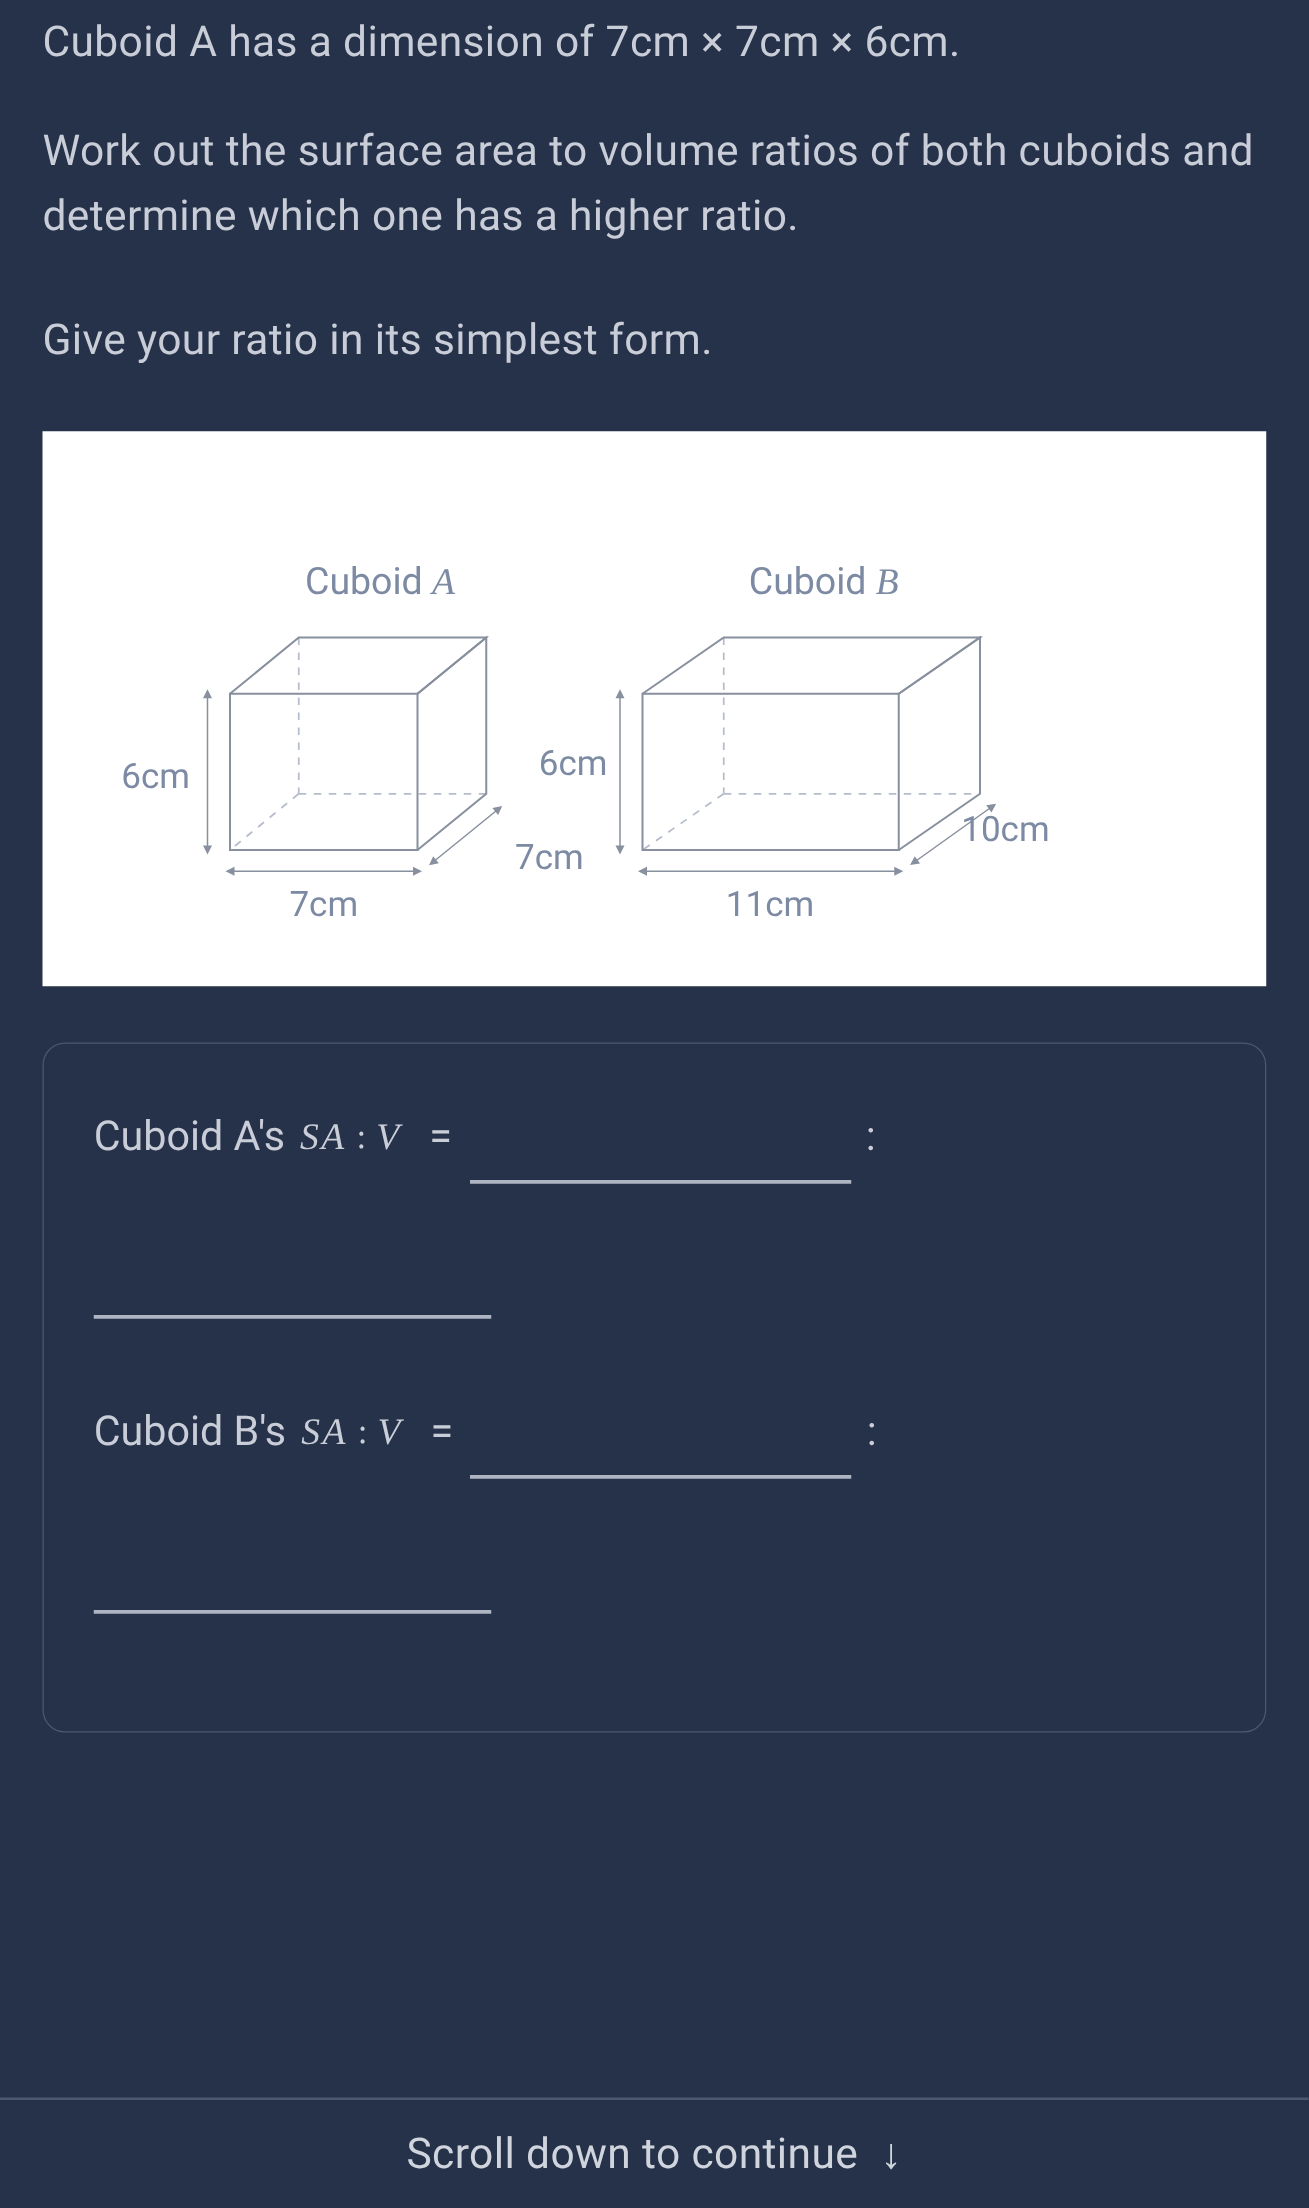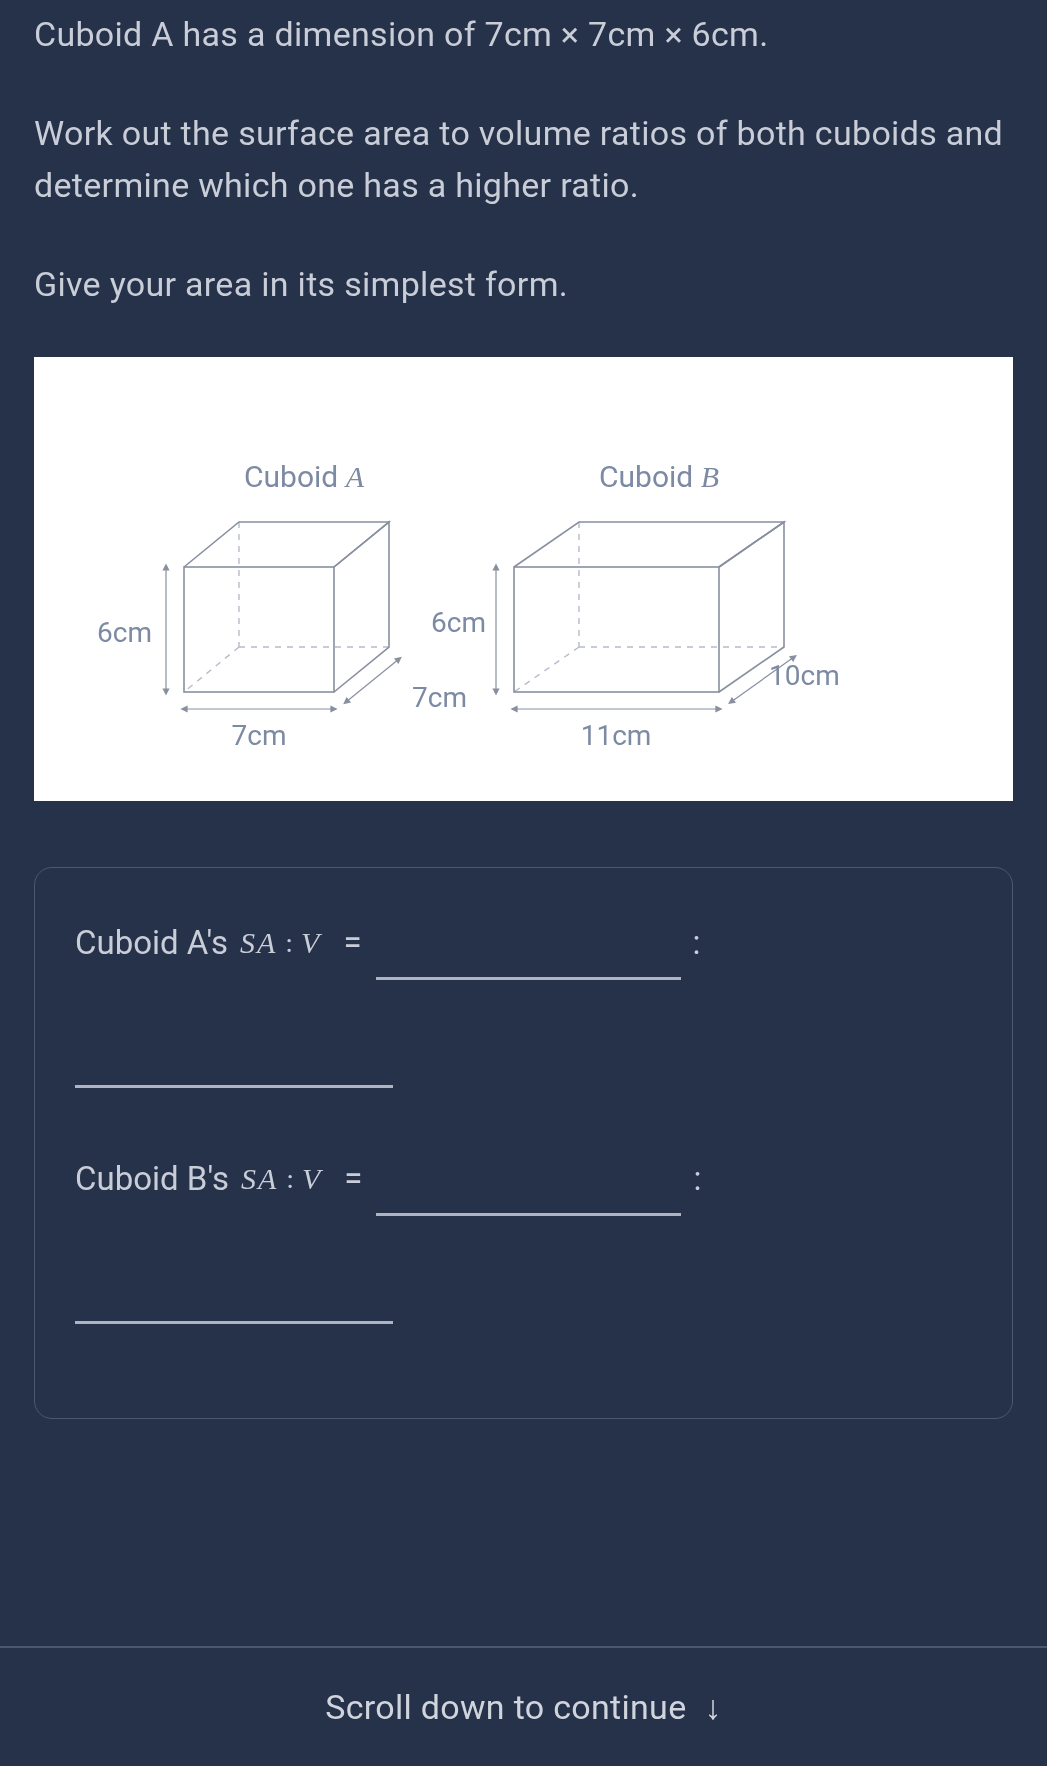--- a/index.html
+++ b/index.html
@@ -16,30 +16,30 @@
     padding: 8px 34px 0 34px;
   }
   .problem-text {
     font-size: 34px;
     line-height: 1.55;
     color: #c9cdd8;
     letter-spacing: 0.3px;
   }
   .para { margin-bottom: 46px; }
   .para:first-child { margin-bottom: 0; }
-  .para.spaced-top { margin-top: 46px; }
+  .para.spaced-top { margin-top: 34px; }
   .diagram-box {
     background: #ffffff;
     margin-top: 8px;
     width: 100%;
     height: 444px;
     position: relative;
   }
   .answer-panel {
-    margin-top: 66px;
+    margin-top: 45px;
     border: 1px solid #4b5870;
     border-radius: 18px;
     padding: 38px 40px 40px 40px;
   }
   .answer-row {
     display: flex;
     align-items: center;
     flex-wrap: wrap;
     font-size: 33px;
     color: #c9cdd8;
@@ -75,21 +75,21 @@
     color: #d0d4dd;
     font-size: 32px;
     outline: none;
   }
   .blank.wide { width: 305px; }
   .blank.med { width: 318px; margin-top: 22px; margin-bottom: 54px; }
   .ratio-sep { margin: 0 12px; font-size: 33px; }
   .scroll-banner {
     position: absolute;
     left: 0; right: 0; bottom: 0;
-    height: 120px;
+    height: 88px;
     border-top: 2px solid #4b5870;
     display: flex;
     align-items: center;
     justify-content: center;
     background: linear-gradient(to bottom, rgba(38,50,73,0.85), #263249);
     font-size: 34px;
     color: #d0d4dd;
     letter-spacing: 0.3px;
   }
   .scroll-banner .arrow {
@@ -119,21 +119,21 @@
 </head>
 <body>
 
 <div class="content">
 
   <div class="problem-text">
     <p class="para">
       <span>Cuboid A has a dimension of 7cm × 7cm  × 6cm.</span><br>
     </p>
     <p class="para spaced-top">Work out the surface area to volume ratios of both cuboids and determine which one has a higher ratio.</p>
-    <p class="para">Give your area in its simplest form.</p>
+    <p class="para">Give your ratio in its simplest form.</p>
   </div>
 
   <div class="diagram-box">
     <svg width="976" height="444" viewBox="0 0 976 444">
       <defs>
         <marker id="arrA" markerWidth="10" markerHeight="10" refX="5" refY="5" orient="auto">
           <path d="M2,2 L8,5 L2,8 Z" fill="#888f9e"></path>
         </marker>
         <marker id="arrB" markerWidth="10" markerHeight="10" refX="5" refY="5" orient="auto">
           <path d="M8,2 L2,5 L8,8 Z" fill="#888f9e"></path>

